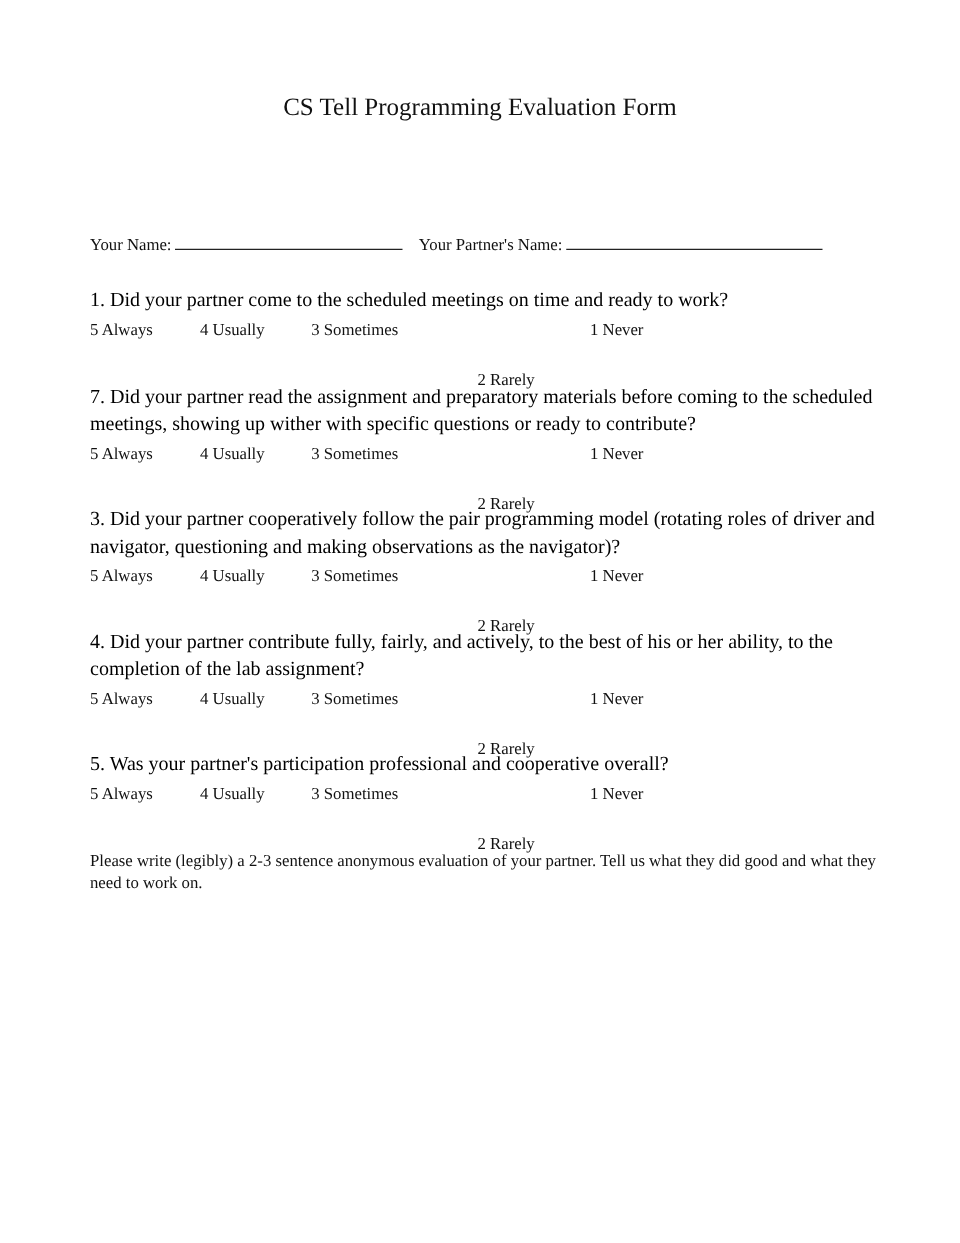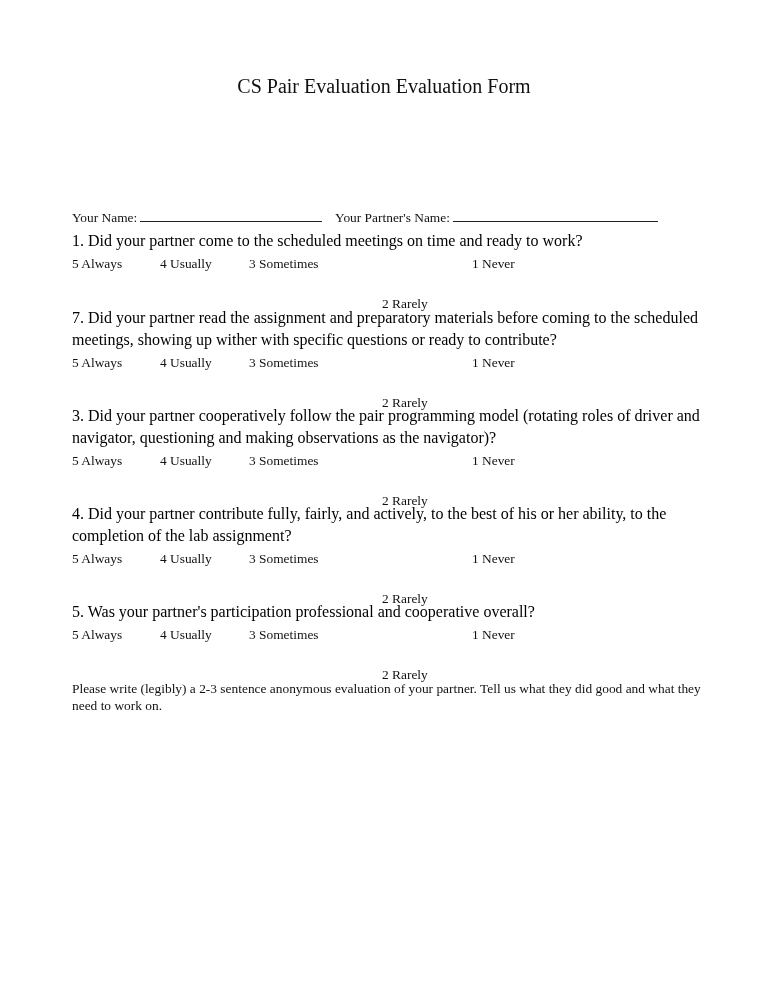--- a/index.html
+++ b/index.html
@@ -38,21 +38,20 @@
       color: #111;
     }
     .names {
       position: absolute;
       left: 72px;
       top: 187px;
       font-size: 13.4px;
       line-height: 17px;
       white-space: nowrap;
       color: #111;
-      margin-top: 22px;
     }
     .names .field {
       display: inline-block;
       border-bottom: 1px solid #222;
       height: 12px;
       vertical-align: baseline;
     }
     .names .field.yours { width: 182px; margin-left: 3px; margin-right: 10px; }
     .names .field.partner { width: 205px; margin-left: 3px; }
     .question {
@@ -95,21 +94,21 @@
       position: absolute;
       left: 72px; width: 630px;
       top: 722px; height: 240px;
     }
   </style>
 </head>
 <body>
 
 <div class="page">
 
-  <div class="title">CS Pair Evaluation Evaluation Form</div>
+  <div class="title">CS Tell Programming Evaluation Form</div>
 
 
   <div class="names">
     <span>Your Name:</span><span class="field yours"></span>
     <span>Your Partner's Name:</span><span class="field partner"></span>
   </div>
 
   <div class="question" style="top:230px;">
     <div class="q-text">1. Did your partner come to the scheduled meetings on time and ready to work?</div>
     <div class="options">

